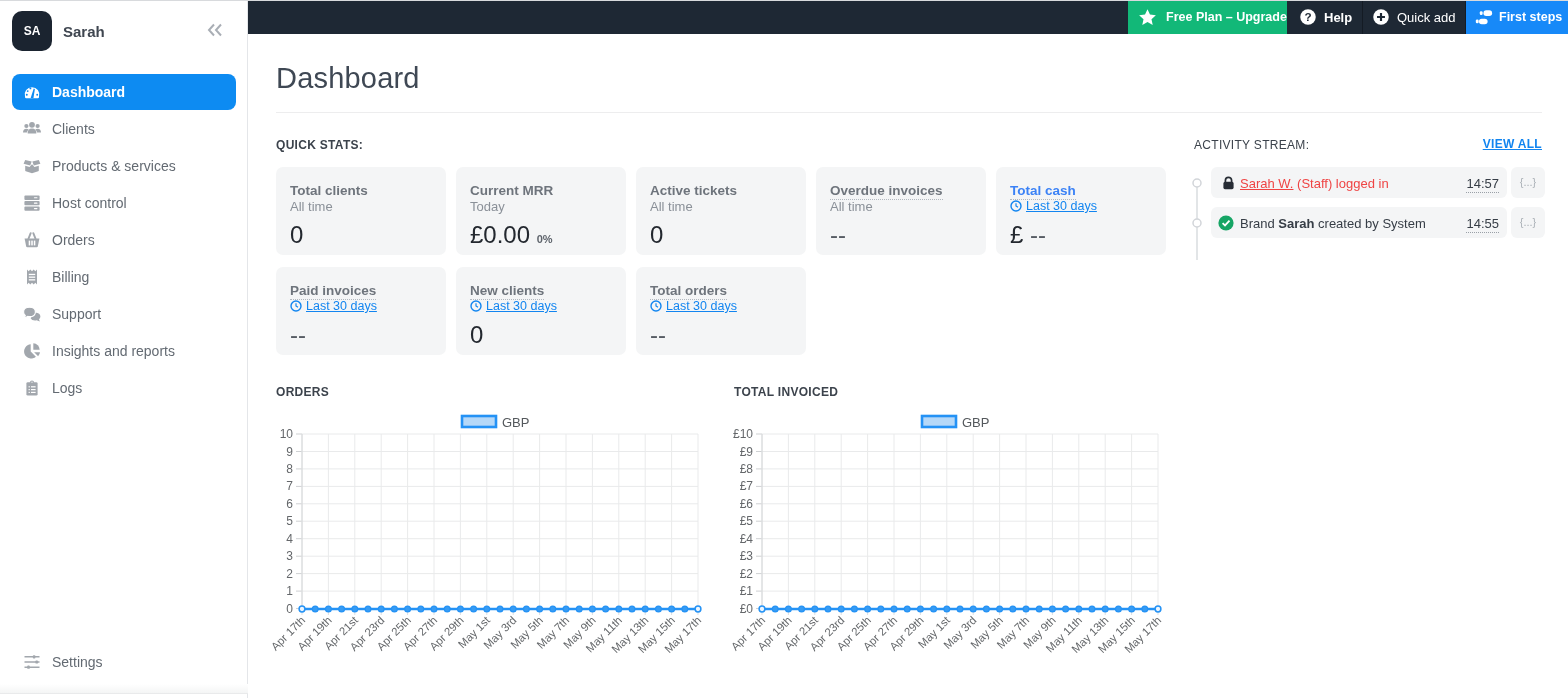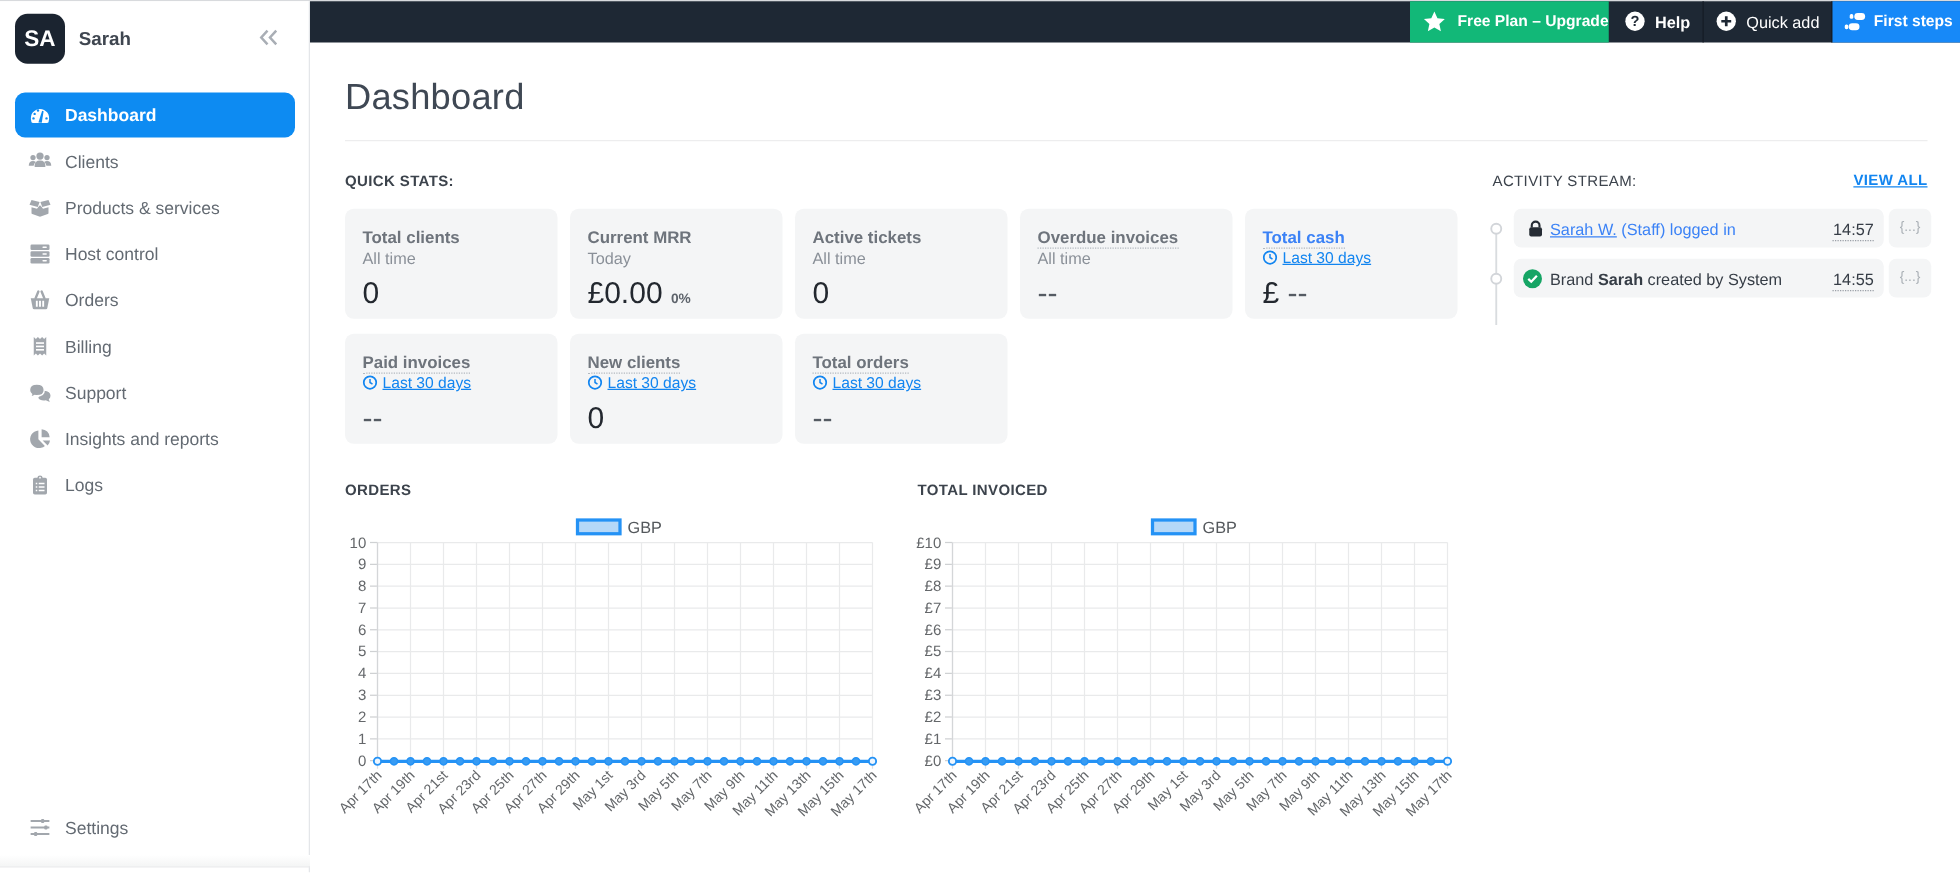--- a/index.html
+++ b/index.html
@@ -35,21 +35,21 @@
           <rect x="9.4" y="1.5" width="9.6" height="6.2" rx="3.1"></rect>
           <rect x="5.3" y="2.5" width="3.2" height="4.2" rx="1.4"></rect>
           <rect x="4.4" y="10.7" width="9.6" height="6.2" rx="3.1"></rect>
           <rect x="0.9" y="11.7" width="3.2" height="4.2" rx="1.4"></rect>
         </g>
       </svg></div>
 <div style="position:absolute;left:1499px;top:10px;font-size:12.5px;font-weight:700;color:#fff;white-space:nowrap;">First steps</div>
 
 <div style="position:absolute;left:0;top:1px;width:248px;height:697px;background:#fff;border-right:1px solid #e4e6e9;"></div>
 <div style="position:absolute;left:12px;top:11px;width:40px;height:40px;background:#1b2430;border-radius:10px;"></div>
-<div style="position:absolute;left:12px;top:11px;width:40px;height:40px;text-align:center;line-height:40px;font-size:18px;font-weight:700;color:#fff;">SA</div>
+<div style="position:absolute;left:12px;top:11px;width:40px;height:40px;text-align:center;line-height:40px;font-size:12px;font-weight:700;color:#fff;">SA</div>
 <div style="position:absolute;left:63px;top:23px;font-size:15px;font-weight:700;color:#3f4650;">Sarah</div>
 <svg style="position:absolute;left:206px;top:22px;" width="18" height="16" viewBox="0 0 18 16">
       <path d="M8,2.5 L3,8 L8,13.5 M15,2.5 L10,8 L15,13.5" fill="none" stroke="#a9aeb5" stroke-width="2"></path>
     </svg>
 <div style="position:absolute;left:12px;top:74px;width:224px;height:36px;background:#0d8bf2;border-radius:8px;"></div>
 <div style="position:absolute;left:22px;top:82px;"><svg width="20" height="20" viewBox="0 0 20 20">
         <path d="M3,14.5 A7.3,7.3 0 1 1 17,14.5 L17,15 Q17,16.3 15.7,16.3 L4.3,16.3 Q3,16.3 3,15 Z" fill="#fff"></path>
         <path d="M8.7,16 L11.4,16.2 L12.9,7 L11.7,6.5 Z" fill="#0d8bf2"></path>
         <circle cx="8.4" cy="6.4" r="0.95" fill="#0d8bf2"></circle>
         <circle cx="5.7" cy="9.1" r="0.95" fill="#0d8bf2"></circle>
@@ -182,21 +182,21 @@
 <line x1="7" y1="23" x2="7" y2="100" stroke="#d9dcdf" stroke-width="1.5"></line>
 <circle cx="7" cy="23" r="4" fill="#fff" stroke="#d2d5d9" stroke-width="1.5"></circle>
 <circle cx="7" cy="63" r="4" fill="#fff" stroke="#d2d5d9" stroke-width="1.5"></circle>
 </svg>
 <div style="position:absolute;left:1211px;top:167px;width:296px;height:31px;background:#f4f5f6;border-radius:6px;"></div>
 <div style="position:absolute;left:1511px;top:167px;width:34px;height:31px;background:#f4f5f6;border-radius:6px;"></div>
 <div style="position:absolute;left:1222px;top:176px;"><svg width="13" height="14" viewBox="0 0 13 14">
         <path d="M3.4,6 L3.4,4.4 A3.1,3.1 0 0 1 9.6,4.4 L9.6,6" fill="none" stroke="#262c34" stroke-width="1.7"></path>
         <rect x="1.4" y="5.8" width="10.2" height="7.4" rx="1.6" fill="#262c34"></rect>
       </svg></div>
-<div style="position:absolute;left:1240px;top:176px;font-size:13px;color:#3b82f6;"><span style="text-decoration:underline;">Sarah W.</span> (Staff) logged in</div>
+<div style="position:absolute;left:1240px;top:176px;font-size:13px;color:#ef4444;"><span style="text-decoration:underline;">Sarah W.</span> (Staff) logged in</div>
 <div style="position:absolute;left:1420px;top:176px;width:79px;text-align:right;font-size:13px;color:#363d46;"><span style="border-bottom:1px dotted #9aa0a7;padding-bottom:1px;">14:57</span></div>
 <div style="position:absolute;left:1511px;top:176px;width:34px;text-align:center;font-size:11px;color:#aab0b6;">{...}</div>
 <div style="position:absolute;left:1211px;top:207px;width:296px;height:31px;background:#f4f5f6;border-radius:6px;"></div>
 <div style="position:absolute;left:1511px;top:207px;width:34px;height:31px;background:#f4f5f6;border-radius:6px;"></div>
 <div style="position:absolute;left:1218px;top:215px;"><svg width="16" height="16" viewBox="0 0 16 16">
         <circle cx="8" cy="8" r="7.6" fill="#16a565"></circle>
         <path d="M4.6,8.1 L7,10.4 L11.5,5.6" fill="none" stroke="#fff" stroke-width="1.8"></path>
       </svg></div>
 <div style="position:absolute;left:1240px;top:216px;font-size:13px;color:#363d46;">Brand <b>Sarah</b> created by System</div>
 <div style="position:absolute;left:1420px;top:216px;width:79px;text-align:right;font-size:13px;color:#363d46;"><span style="border-bottom:1px dotted #9aa0a7;padding-bottom:1px;">14:55</span></div>

